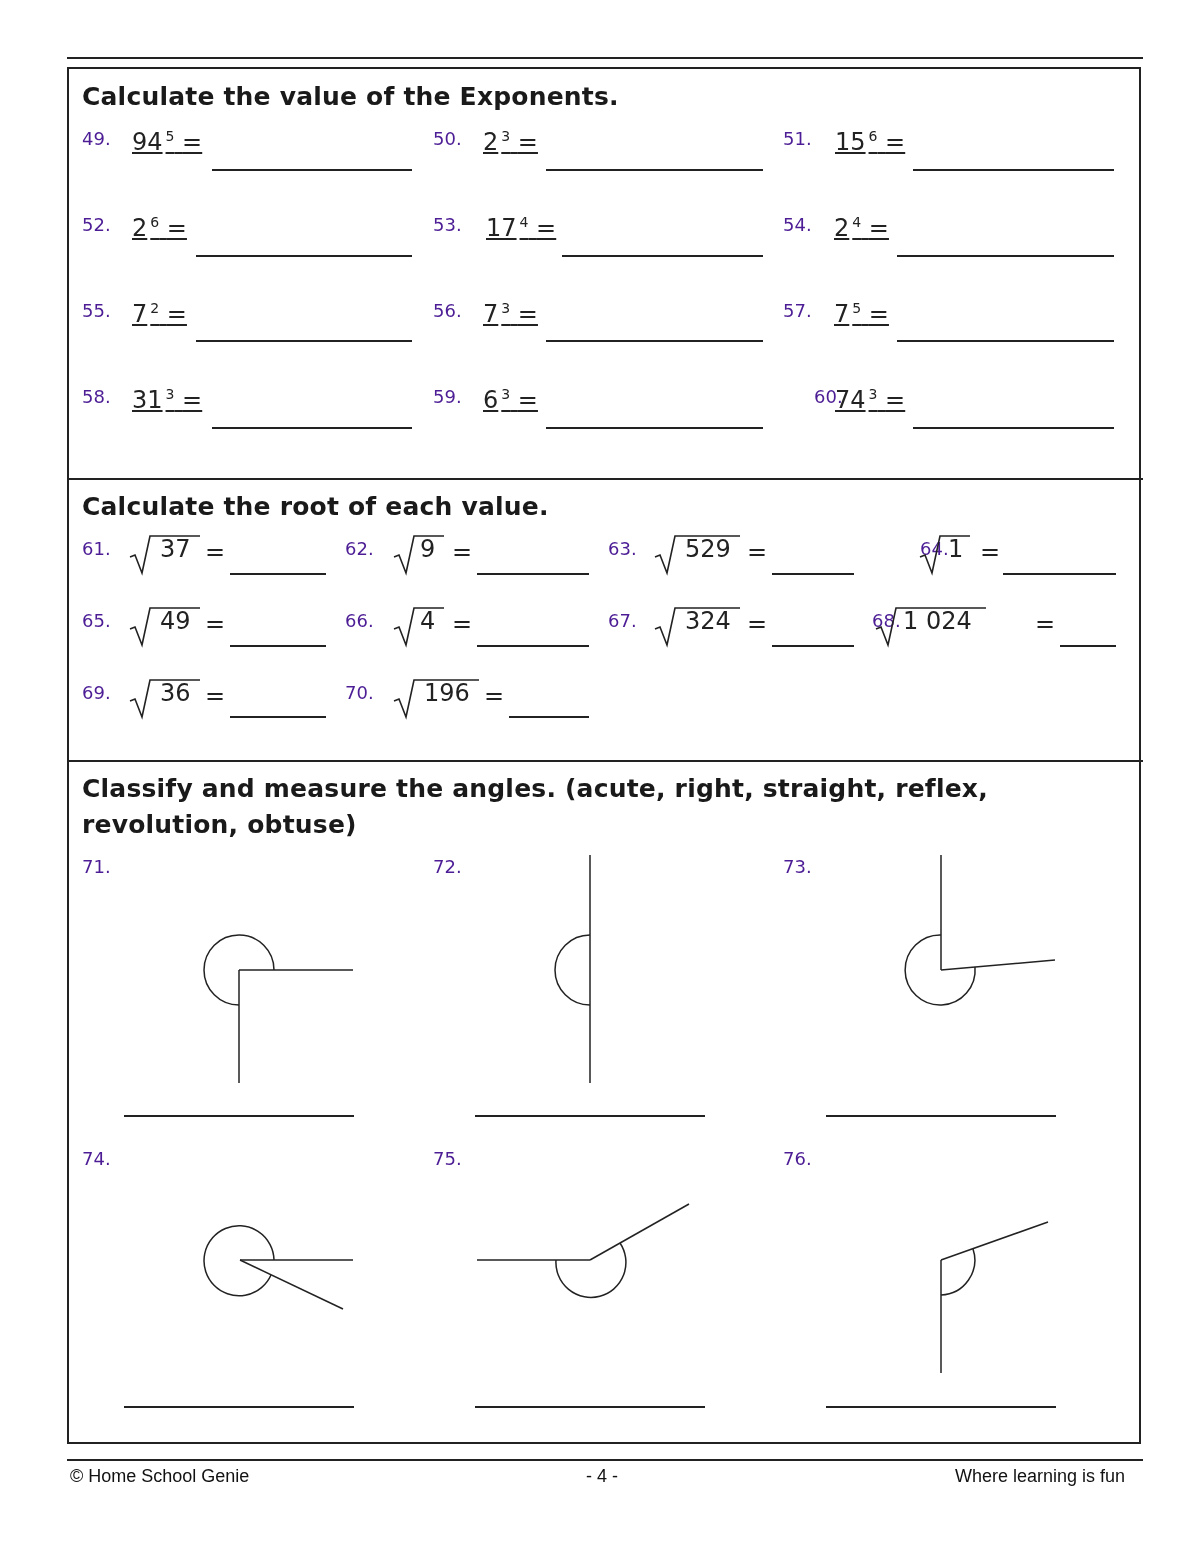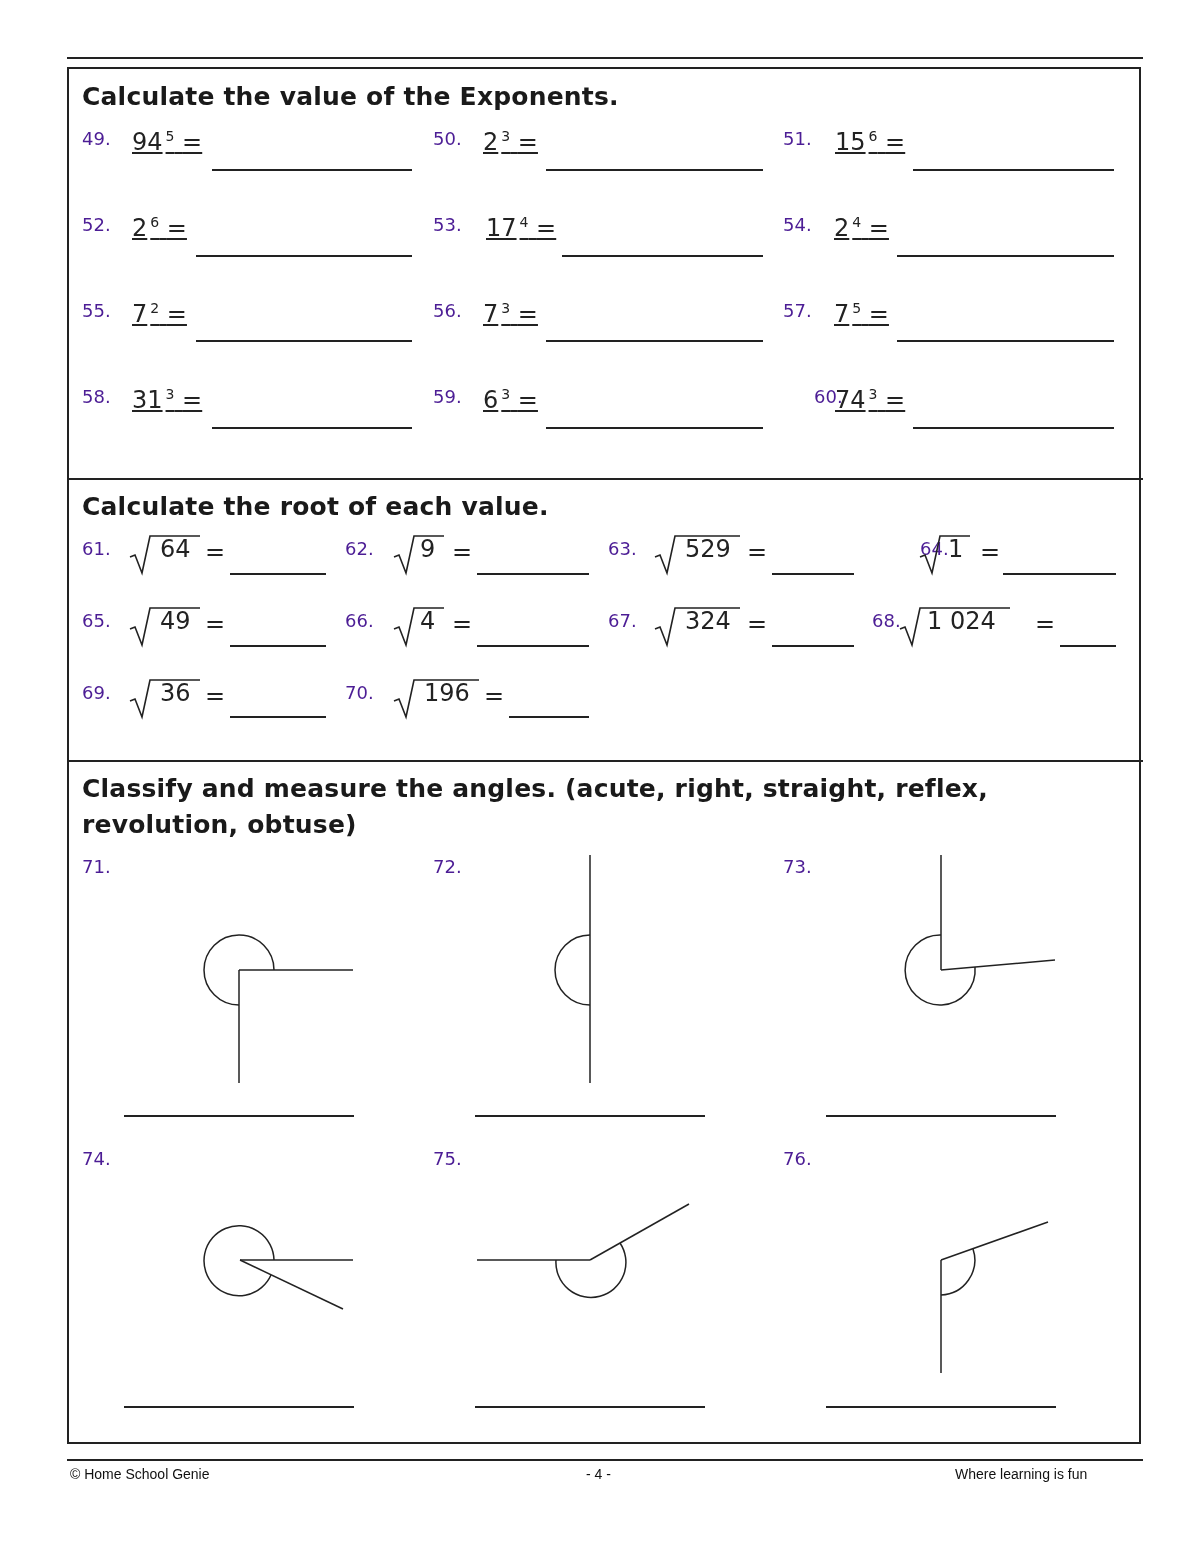--- a/index.html
+++ b/index.html
@@ -11,21 +11,21 @@
   .num{position:absolute;font-size:18px;color:#4c1d95;font-family:"DejaVu Sans",sans-serif;}
   .expr{position:absolute;font-size:24px;color:#222;text-decoration:underline;}
   .expr sup{font-size:14px;vertical-align:9px;margin-left:3px;}
   .blank{position:absolute;height:2px;background:#222;}
   .sqrt{position:absolute;font-size:24px;color:#222;height:40px;}
   .sqrt svg{position:absolute;left:0;top:0;overflow:visible;}
   .sqrt .rad{position:absolute;top:2px;}
   .eq{position:absolute;font-size:24px;color:#222;}
   .angle{position:absolute;}
   .footer-hr{position:absolute;left:67px;top:1459px;width:1076px;height:2px;background:#222;}
-  .foot{position:absolute;top:1466px;font-size:14px;font-family:"Liberation Sans",sans-serif;color:#111;}
+  .foot{position:absolute;top:1466px;font-size:18px;font-family:"Liberation Sans",sans-serif;color:#111;}
 </style>
 </head>
 <body>
 
 <div class="hr-top"></div>
 <div class="box"></div>
 <div class="divider" style="top:478px"></div>
 <div class="divider" style="top:760px"></div>
 
 <div class="heading" style="top:82px">Calculate the value of the Exponents.</div>
@@ -95,21 +95,21 @@
 </div>
 
 <div class="heading" style="top:492px">Calculate the root of each value.</div>
 
 <div>
   <span class="num" style="left:82px;top:538px">61.</span>
   <span class="sqrt" style="left:130px;top:533px;width:70px">
     <svg width="70" height="42">
         <polyline points="0,24 5,22 12,40 20,3 70,3" fill="none" stroke="#222" stroke-width="1.6"></polyline>
       </svg>
-    <span class="rad" style="left:30px">64</span>
+    <span class="rad" style="left:30px">37</span>
   </span>
   <span class="eq" style="left:205px;top:538px">=</span>
   <div class="blank" style="left:230px;top:573px;width:96px"></div>
 </div>
 <div>
   <span class="num" style="left:345px;top:538px">62.</span>
   <span class="sqrt" style="left:394px;top:533px;width:50px">
     <svg width="50" height="42">
         <polyline points="0,24 5,22 12,40 20,3 50,3" fill="none" stroke="#222" stroke-width="1.6"></polyline>
       </svg>
@@ -169,21 +169,21 @@
     <svg width="85" height="42">
         <polyline points="0,24 5,22 12,40 20,3 85,3" fill="none" stroke="#222" stroke-width="1.6"></polyline>
       </svg>
     <span class="rad" style="left:30px">324</span>
   </span>
   <span class="eq" style="left:747px;top:610px">=</span>
   <div class="blank" style="left:772px;top:645px;width:82px"></div>
 </div>
 <div>
   <span class="num" style="left:872px;top:610px">68.</span>
-  <span class="sqrt" style="left:900px;top:605px;width:110px">
+  <span class="sqrt" style="left:876px;top:605px;width:110px">
     <svg width="110" height="42">
         <polyline points="0,24 5,22 12,40 20,3 110,3" fill="none" stroke="#222" stroke-width="1.6"></polyline>
       </svg>
     <span class="rad" style="left:27px">1 024</span>
   </span>
   <span class="eq" style="left:1035px;top:610px">=</span>
   <div class="blank" style="left:1060px;top:645px;width:56px"></div>
 </div>
 
 <div>

